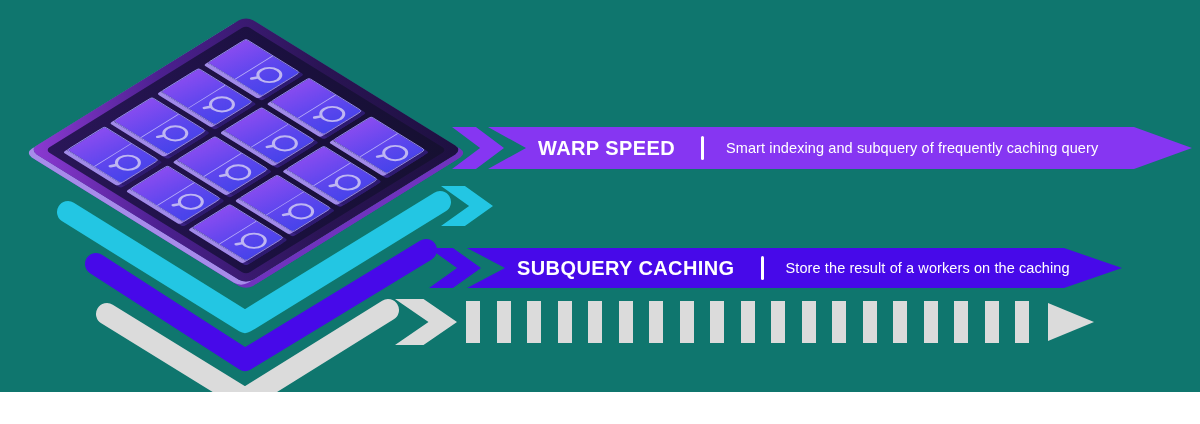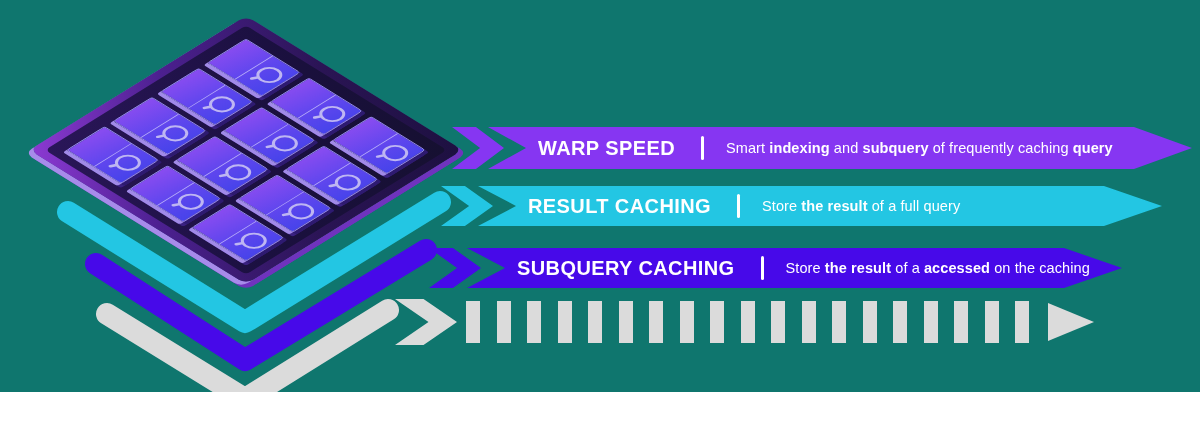--- a/index.html
+++ b/index.html
@@ -64,21 +64,21 @@
 
   
   .banner{
     position:absolute;z-index:3;display:flex;align-items:center;color:#fff;
     clip-path:polygon(0 0,calc(100% - 58px) 0,100% 50%,calc(100% - 58px) 100%,0 100%,38px 50%);
     padding-left:50px;box-sizing:border-box;white-space:nowrap;
   }
   .banner .title{font-weight:700;font-size:20px;letter-spacing:.4px;}
   .banner .divider-bar{width:3px;height:24px;border-radius:2px;background:#fff;margin:0 22px 0 26px;flex:none;}
   .banner .desc{font-size:14.5px;font-weight:400;letter-spacing:.1px;}
-  .banner .desc b{font-weight:700;}
+  .banner .desc b{font-weight:400;}
   .b-warp{left:488px;top:127px;width:704px;height:42px;background:var(--warp-purple,#8636f2);}
   .b-result{left:478px;top:186px;width:684px;height:40px;background:var(--result-cyan,#23c6e3);}
   .b-subquery{left:467px;top:248px;width:655px;height:40px;background:var(--subquery-indigo,#4709e9);}
 
   
   .flow-dashes{
     position:absolute;left:466px;top:301px;height:42px;z-index:3;
     display:flex;gap:16.5px;align-items:center;
   }
   .flow-dash{width:14px;height:42px;background:var(--flow-gray,#dbdbdb);flex:none;}
@@ -220,30 +220,25 @@
   <div class="tail t-result"></div>
   <div class="tail t-subquery"></div>
   <div class="tail t-flow"></div>
 
   <div class="banner b-warp">
     <span class="title">WARP SPEED</span>
     <span class="divider-bar"></span>
     <span class="desc"><span>Smart </span><b>indexing</b><span> and </span><b>subquery</b><span> of frequently caching </span><b>query</b></span>
   </div>
 
-  <div class="banner b-result">
-    <span class="title">RESULT CACHING</span>
-    <span class="divider-bar"></span>
-    <span class="desc"><span>Store </span><b>the result</b><span> of a full query</span></span>
-  </div>
 
   <div class="banner b-subquery">
     <span class="title">SUBQUERY CACHING</span>
     <span class="divider-bar"></span>
-    <span class="desc"><span>Store </span><b>the result</b><span> of a </span><b>accessed</b><span> on the caching</span></span>
+    <span class="desc"><span>Store </span><b>the result</b><span> of a </span><b>workers</b><span> on the caching</span></span>
   </div>
 
   <div class="flow-dashes">
       <span class="flow-dash"></span>
       <span class="flow-dash"></span>
       <span class="flow-dash"></span>
       <span class="flow-dash"></span>
       <span class="flow-dash"></span>
       <span class="flow-dash"></span>
       <span class="flow-dash"></span>

